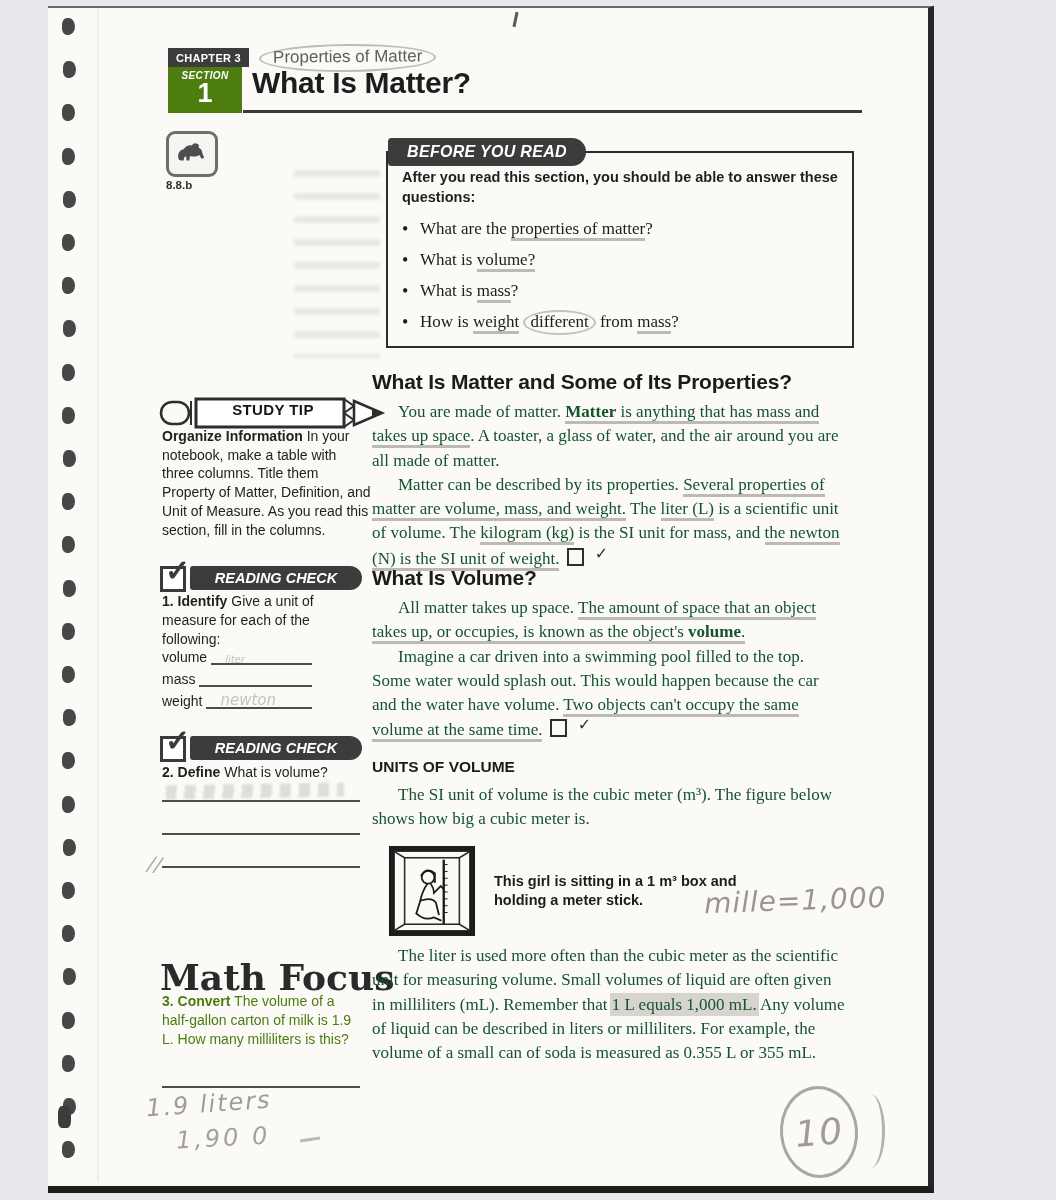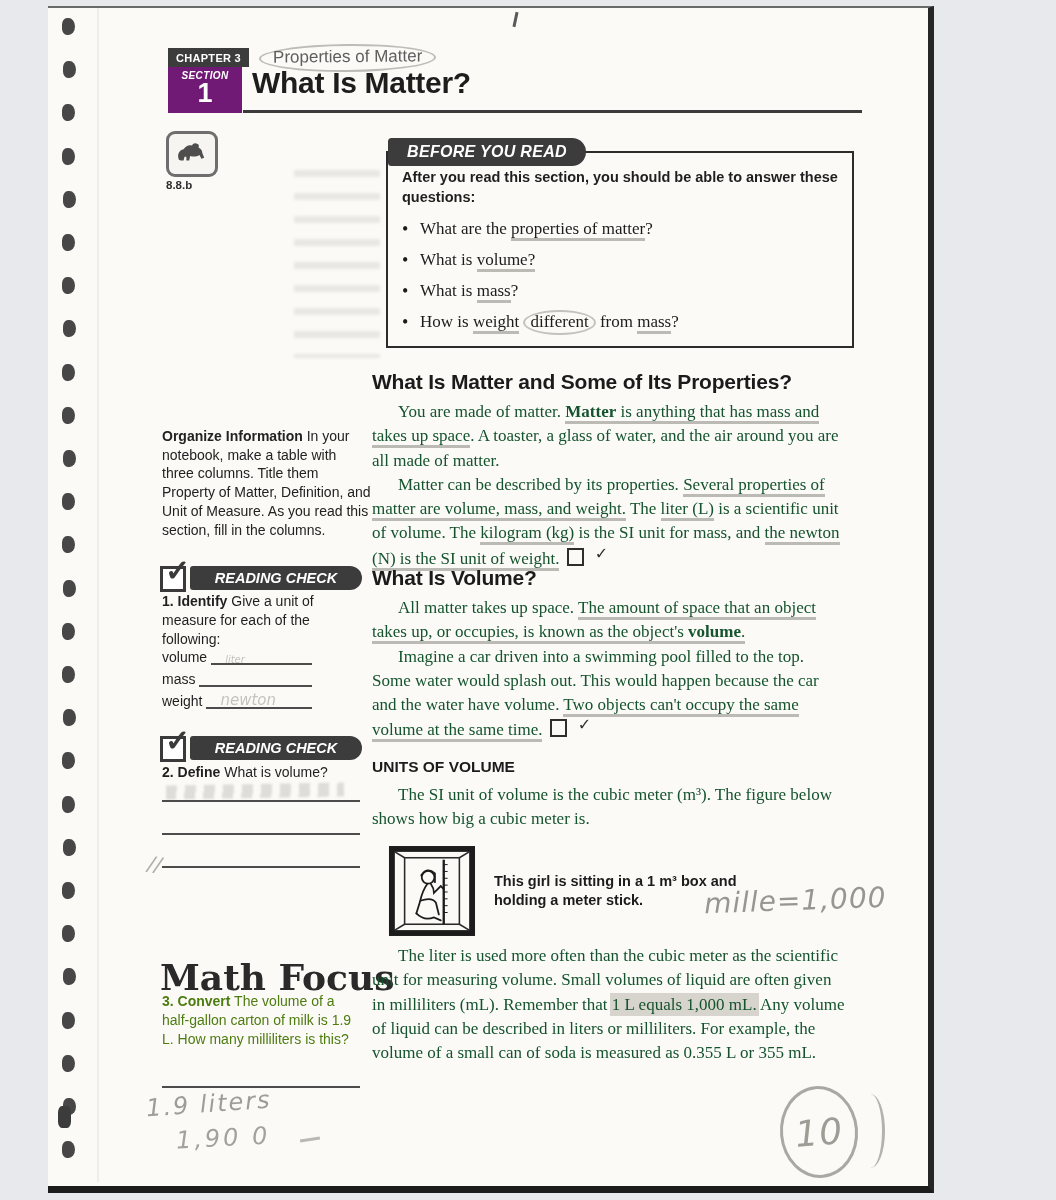--- a/index.html
+++ b/index.html
@@ -15,21 +15,21 @@
   .crease{position:absolute;left:97px;top:8px;width:2px;height:1174px;background:rgba(80,75,70,.07);}
   .pen-mark{position:absolute;left:514px;top:12px;width:3px;height:15px;background:#5a5a5a;transform:rotate(12deg);}
   .artifact{position:absolute;left:58px;top:1106px;width:13px;height:22px;background:#3c3c3c;border-radius:30%;}
   .bleed{position:absolute;left:294px;top:170px;width:86px;height:188px;opacity:.55;filter:blur(1.5px);
          background:repeating-linear-gradient(180deg,rgba(120,116,108,.25) 0 7px,transparent 7px 23px);}
   
   .chapter-box{display:inline-block;background:#3c3c3c;color:#fff;font-size:11px;font-weight:bold;
                padding:4px 8px 3px;letter-spacing:.3px;}
   .chapter-title{font-size:17px;color:#5e5e5e;margin-left:10px;}
   .circ-pencil{border:2px solid rgba(140,137,130,.55);border-radius:50%;padding:1px 12px 3px;display:inline-block;transform:rotate(-.5deg);}
-  .section-box{position:absolute;left:168px;top:67px;width:74px;height:46px;background:#701a75;color:#fff;text-align:center;}
+  .section-box{position:absolute;left:168px;top:67px;width:74px;height:46px;background:#4d7c0f;color:#fff;text-align:center;}
   .sec-label{display:block;font-size:10px;font-weight:bold;font-style:italic;margin-top:3px;letter-spacing:.4px;}
   .sec-num{display:block;font-size:27px;font-weight:bold;line-height:24px;}
   .page-title{position:absolute;left:252px;top:66px;margin:0;font-size:30px;font-weight:bold;color:#1d1d1d;letter-spacing:-.3px;}
   .title-rule{position:absolute;left:243px;top:110px;width:619px;height:3px;background:#3b3b3b;}
   
   .std-icon{position:absolute;left:166px;top:131px;width:46px;height:40px;border:3px solid #6e6e6e;border-radius:9px;
             background:#f6f5f2;display:flex;align-items:center;justify-content:center;}
   .std-name{position:absolute;left:220px;top:133px;width:160px;font-size:15.5px;font-weight:bold;color:#2e2e2e;line-height:19px;}
   .std-code{position:absolute;left:166px;top:179px;font-size:11.5px;font-weight:bold;color:#2e2e2e;}
   
@@ -149,20 +149,31 @@
   <div class="byr-box"></div>
   <div class="pill byr-pill">BEFORE YOU READ</div>
   <div class="byr-intro">After you read this section, you should be able to answer these questions:</div>
   <div class="byr-questions">
     <div class="byr-q"><span>What are the </span><span class="u">properties of matter</span><span>?</span></div>
     <div class="byr-q"><span>What is </span><span class="u">volume?</span></div>
     <div class="byr-q"><span>What is </span><span class="u">mass</span><span>?</span></div>
     <div class="byr-q"><span>How is </span><span class="u">weight</span><span> </span><span class="circ">different</span><span> from </span><span class="u">mass</span><span>?</span></div>
   </div>
 
+  <div class="study-banner">
+    <svg width="228" height="32" viewBox="0 0 228 32">
+      <rect x="3" y="5" width="28" height="22" rx="11" fill="none" stroke="#2d2d2d" stroke-width="2.5"></rect>
+      <line x1="33" y1="4" x2="33" y2="28" stroke="#2d2d2d" stroke-width="2"></line>
+      <rect x="38" y="2" width="148" height="28" fill="#fff" stroke="#2d2d2d" stroke-width="3"></rect>
+      <path d="M186 2 L196 9 L186 16 L196 23 L186 30" fill="none" stroke="#2d2d2d" stroke-width="2"></path>
+      <polygon points="196,4 224,16 196,28" fill="#fff" stroke="#2d2d2d" stroke-width="2.5"></polygon>
+      <polygon points="214,11 224,16 214,21" fill="#2d2d2d"></polygon>
+    </svg>
+    <div class="study-label">STUDY TIP</div>
+  </div>
   <div class="tip-body"><span class="b">Organize Information</span><span> In your notebook, make a table with three columns. Title them Property of Matter, Definition, and Unit of Measure. As you read this section, fill in the columns.</span></div>
 
   <div class="rc-iconbox" style="left:160px;top:566px;">
     <span class="rc-check">✓</span>
   </div>
   <div class="pill rc-pill" style="left:190px;top:566px;">READING CHECK</div>
   <div class="rc-text" style="left:162px;top:592px;"><span class="b">1. Identify</span><span> Give a unit of measure for each of the following:</span></div>
   <div class="abs" style="left:162px;top:644px;width:150px;">
     <div class="field-row">
       <span class="field-label">volume</span>

